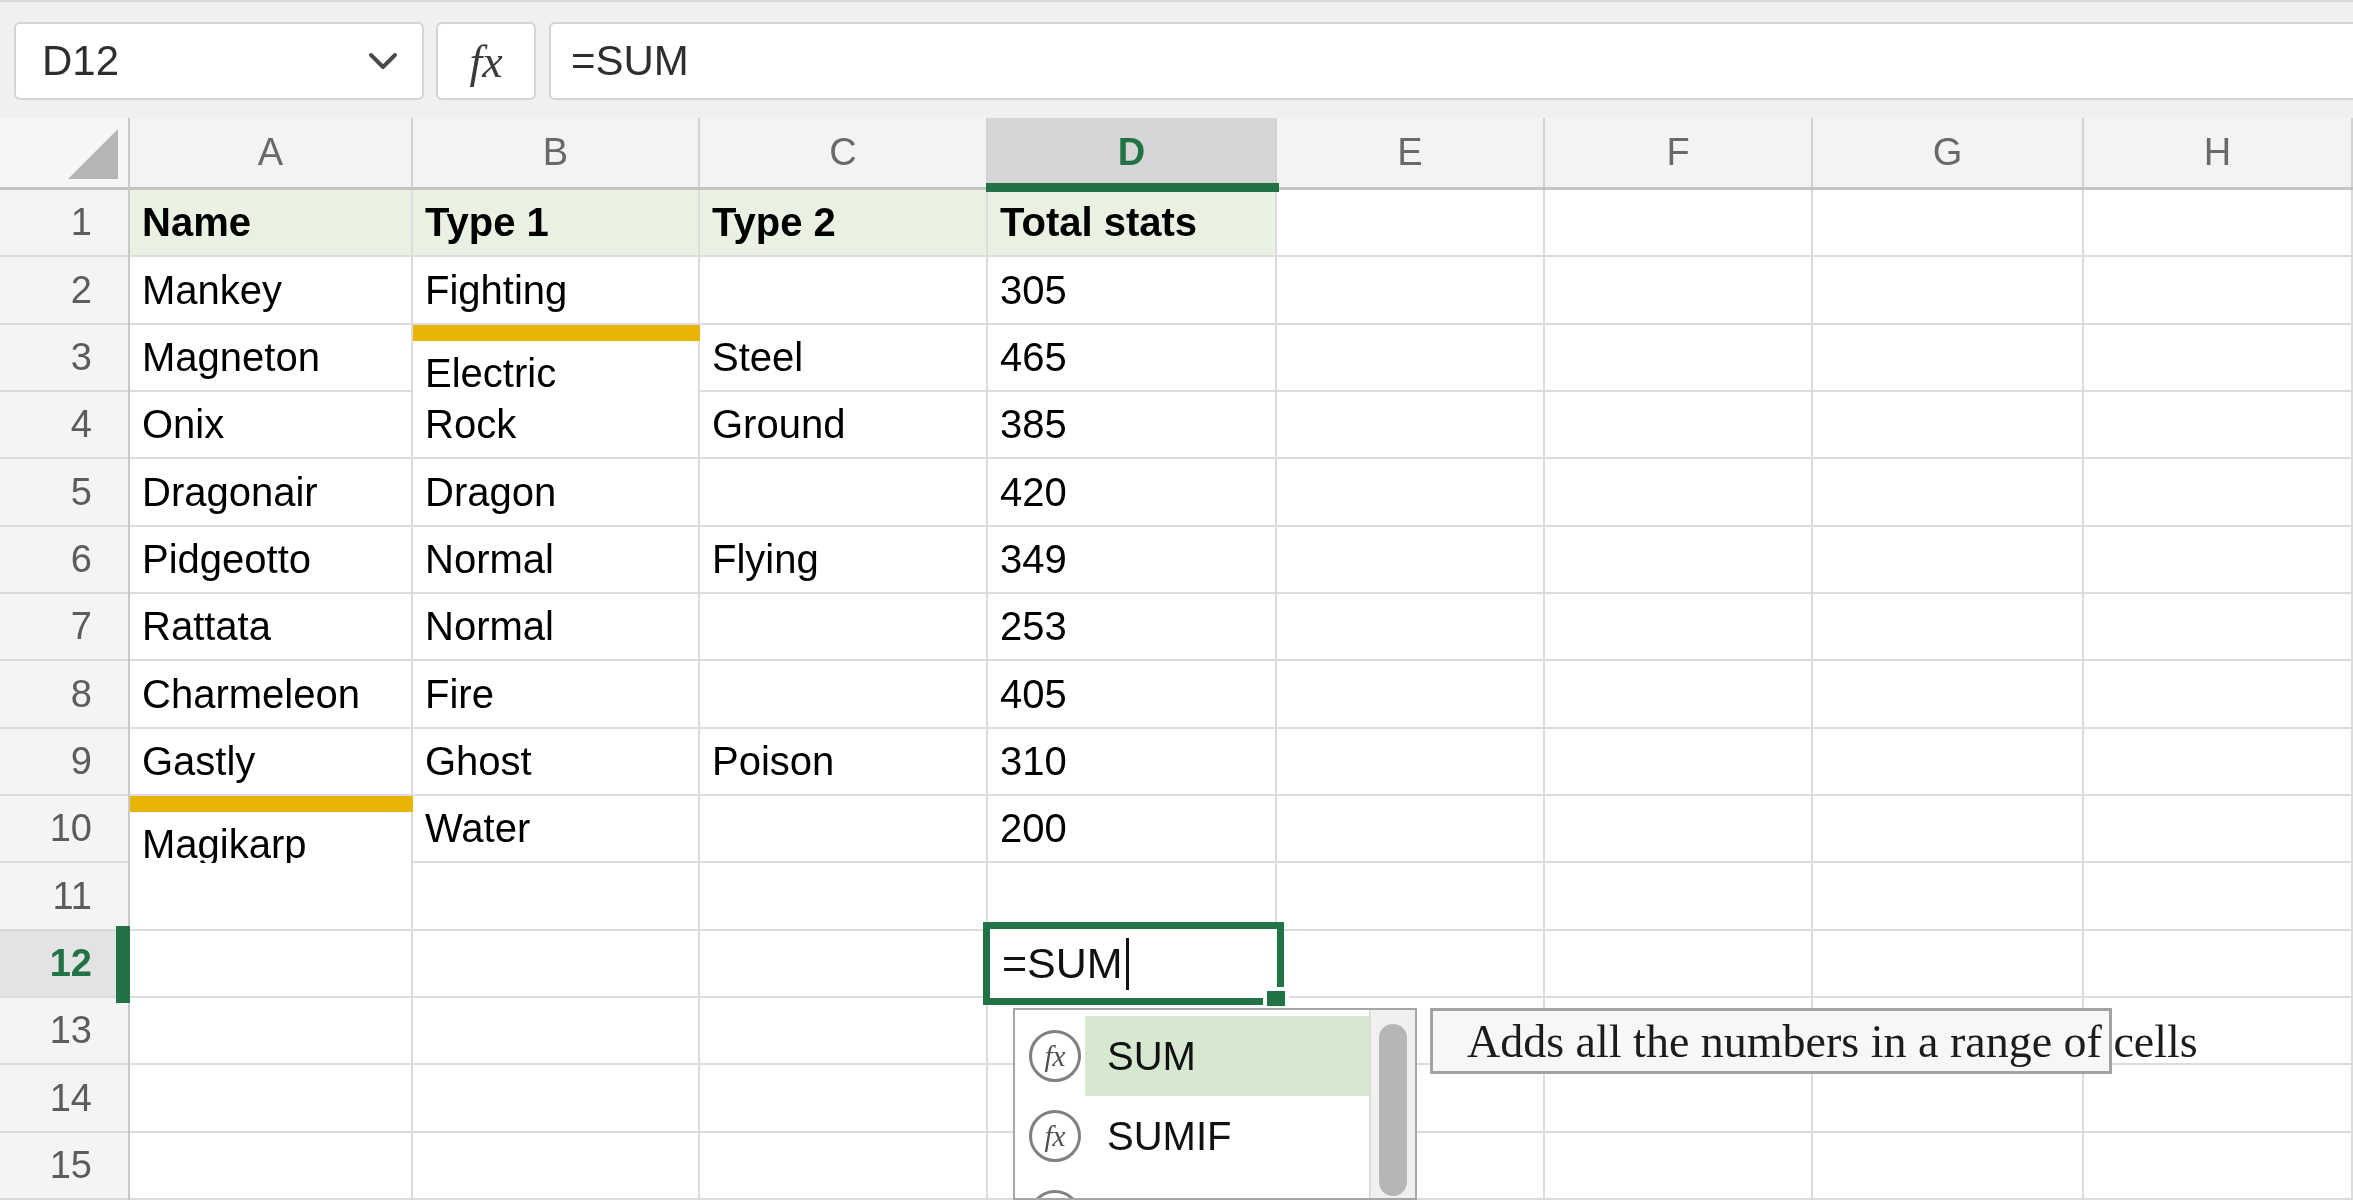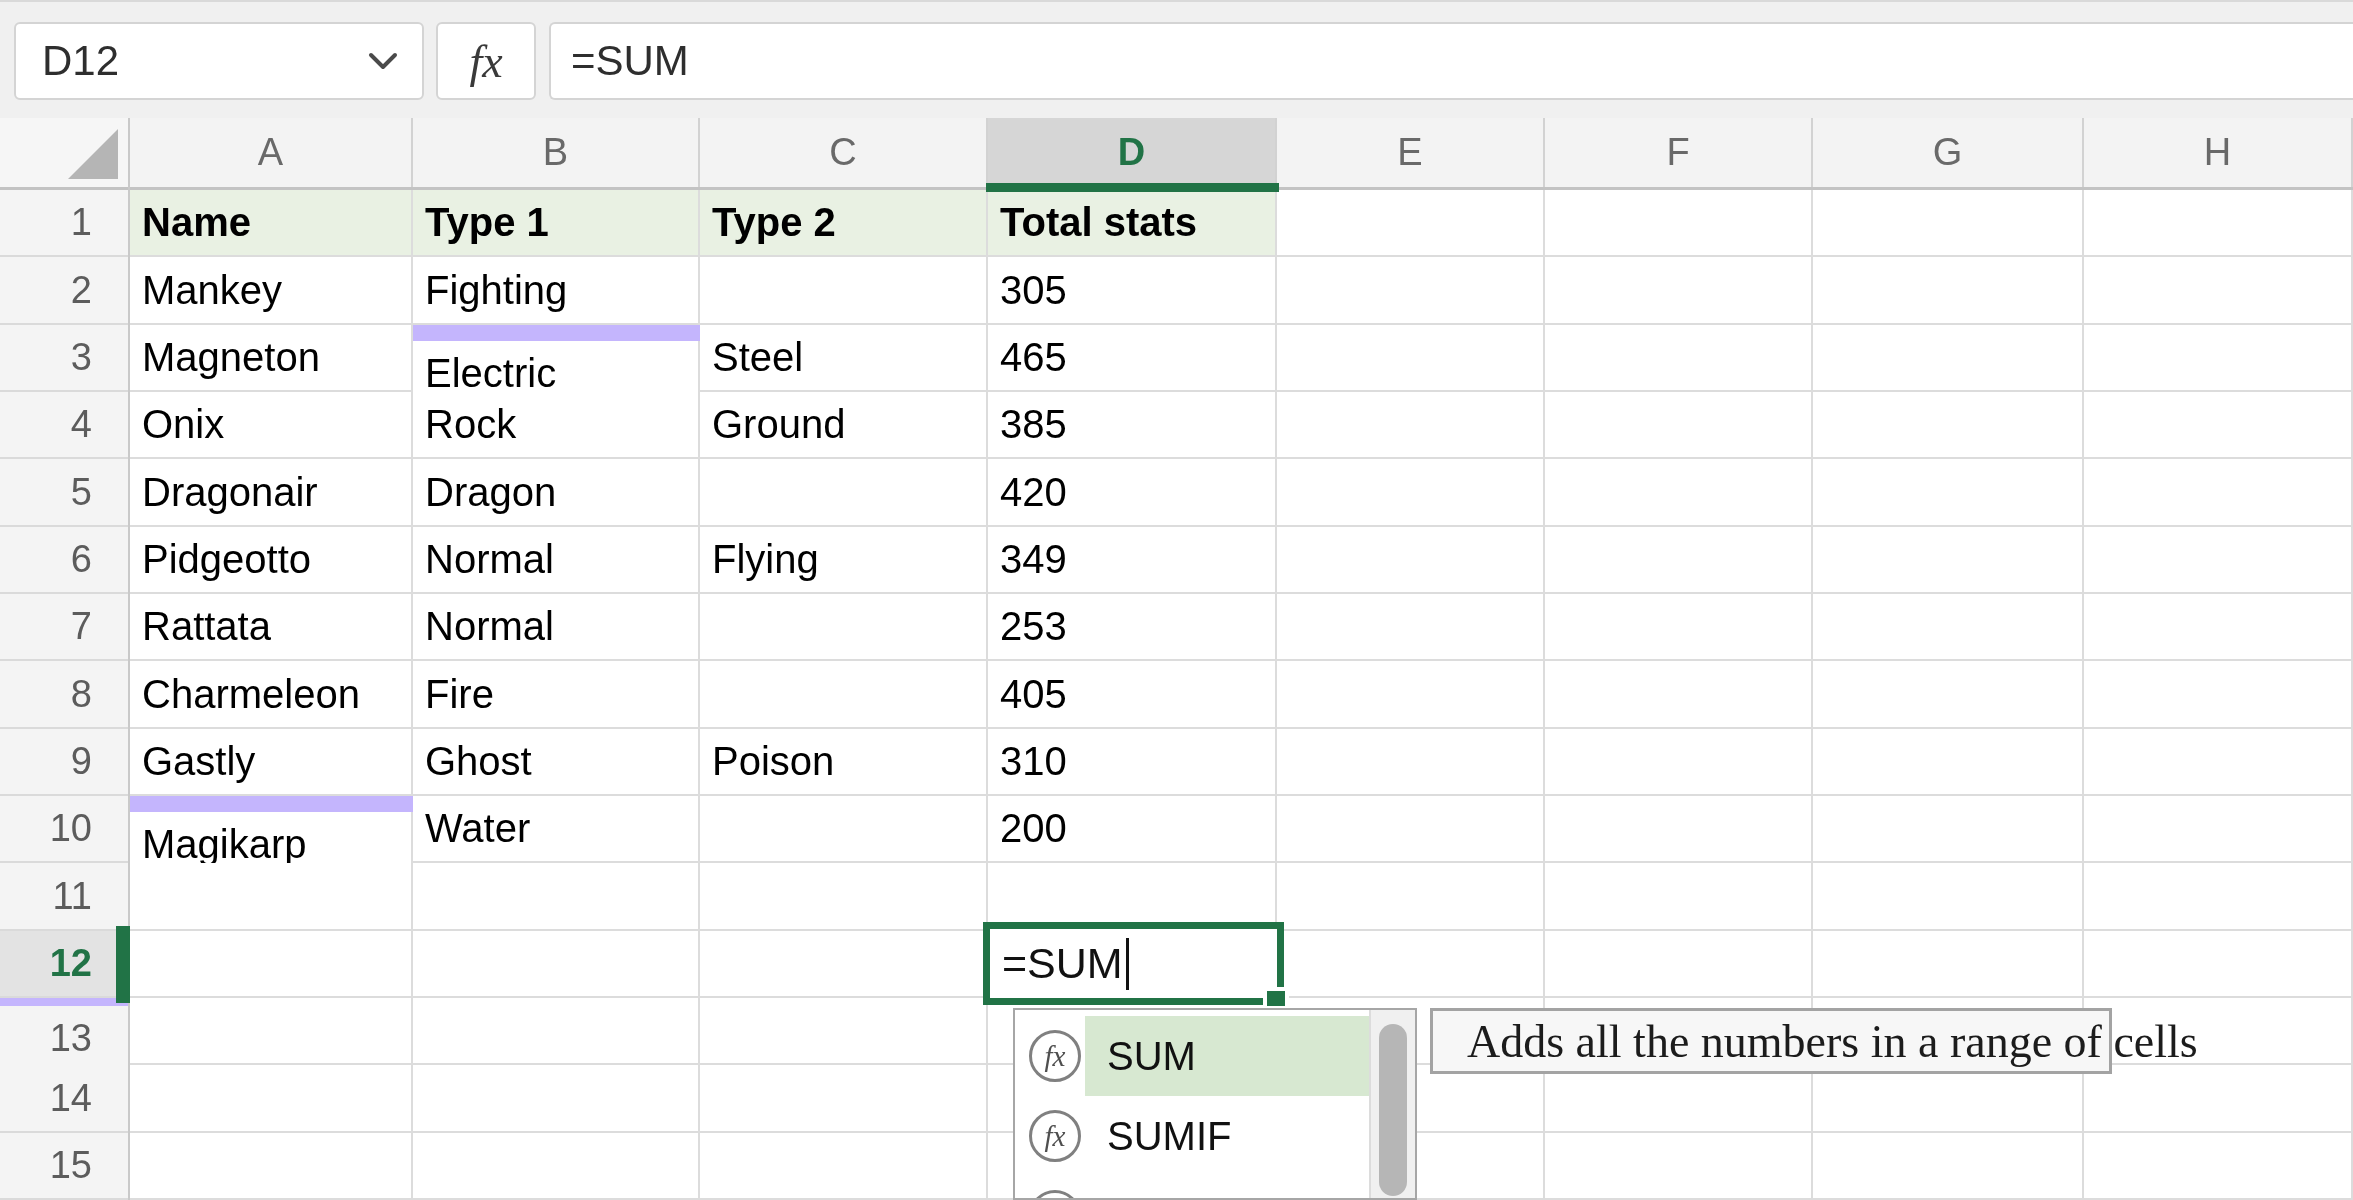--- a/index.html
+++ b/index.html
@@ -3,21 +3,21 @@
 <meta charset="utf-8">
 <style>
   :root{
     --accent:#217346;
     --row1fill:#e9f1e3;
     --acsel:#d7e8d1;
     --selcol:#d6d6d6;
     --selrow:#e3e3e3;
   }
   html,body{margin:0;padding:0;background:#fff;}
-  .stage{position:relative;width:2353px;height:1200px;overflow:hidden;background:#c4b5fd;
+  .stage{position:relative;width:2353px;height:1200px;overflow:hidden;background:#eab308;
          font-family:"Liberation Sans",sans-serif;-webkit-font-smoothing:antialiased;}
 
   
   .toolbar{position:absolute;left:0;top:0;width:100%;height:118px;background:#f0f0f0;
            border-top:2px solid #d9d9d9;box-sizing:border-box;}
   .namebox{position:absolute;left:14px;top:20px;width:410px;height:78px;background:#fff;
            border:2px solid #d4d4d4;border-radius:6px;box-sizing:border-box;
            display:flex;align-items:center;justify-content:space-between;
            padding:0 22px 0 26px;font-size:42px;color:#2e2e2e;}
   .chev{display:block;}
@@ -120,21 +120,21 @@
       <div class="rowhdr" style="top: 325px; height: 67px;">3</div>
       <div class="rowhdr" style="top: 392px; height: 67px;">4</div>
       <div class="rowhdr" style="top: 459px; height: 68px;">5</div>
       <div class="rowhdr" style="top: 527px; height: 67px;">6</div>
       <div class="rowhdr" style="top: 594px; height: 67px;">7</div>
       <div class="rowhdr" style="top: 661px; height: 68px;">8</div>
       <div class="rowhdr" style="top: 729px; height: 67px;">9</div>
       <div class="rowhdr" style="top: 796px; height: 67px;">10</div>
       <div class="rowhdr" style="top: 863px; height: 68px;">11</div>
       <div class="rowhdr sel" style="top: 931px; height: 67px;">12</div>
-      <div class="rowhdr" style="top: 998px; height: 67px; margin-top: 8px;">13</div>
+      <div class="rowhdr" style="top: 998px; height: 67px;">13</div>
       <div class="rowhdr" style="top: 1065px; height: 68px;">14</div>
       <div class="rowhdr" style="top: 1133px; height: 67px;">15</div>
     </div>
   <div id="gridcells">
       <div class="cell green bold" style="left: 130px; width: 283px; top: 190px; height: 67px;">Name</div>
       <div class="cell green bold" style="left: 413px; width: 287px; top: 190px; height: 67px;">Type 1</div>
       <div class="cell green bold" style="left: 700px; width: 288px; top: 190px; height: 67px;">Type 2</div>
       <div class="cell green bold" style="left: 988px; width: 289px; top: 190px; height: 67px;">Total stats</div>
       <div class="cell" style="left: 1277px; width: 268px; top: 190px; height: 67px;"></div>
       <div class="cell" style="left: 1545px; width: 268px; top: 190px; height: 67px;"></div>

